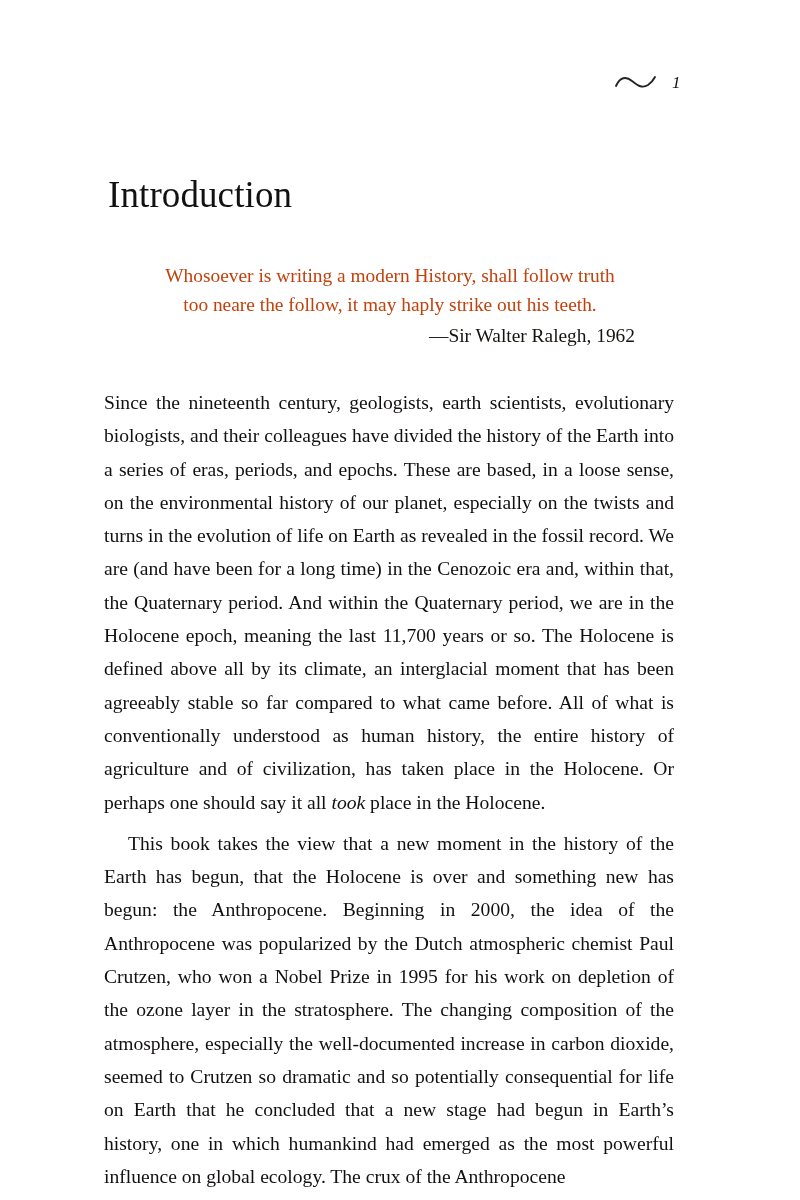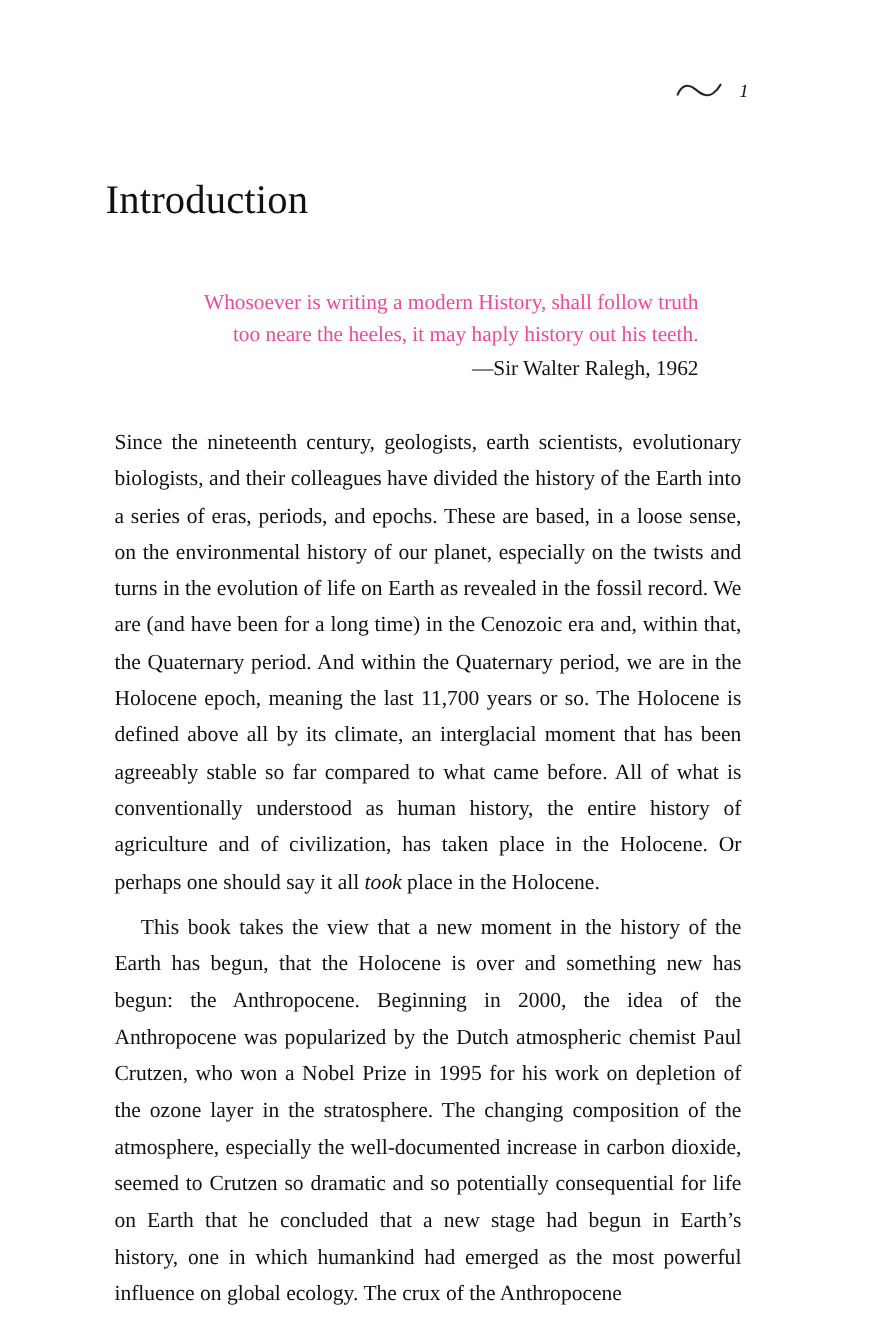--- a/index.html
+++ b/index.html
@@ -57,35 +57,35 @@
   .chapter-title {
     position: absolute;
     top: 162px;
     left: 96px;
     width: 585px;
     font-size: 37px;
     font-weight: 400;
     line-height: 1.12;
     letter-spacing: 0.1px;
     color: #121010;
-    margin: 0;
+    margin: 12px;
   }
 
   
   .epigraph {
     position: absolute;
     top: 261px;
     left: 145px;
     width: 490px;
   }
   .epigraph-line {
     font-size: 19.4px;
     line-height: 29px;
-    color: #ec4899;
-    text-align: right;
+    color: #c2410c;
+    text-align: center;
     white-space: nowrap;
   }
   .epigraph-attribution {
     margin-top: 2px;
     font-size: 19.4px;
     line-height: 29px;
     color: #17130f;
     text-align: right;
   }
 
@@ -121,21 +121,21 @@
     <svg class="ornament" viewBox="0 0 44 22" aria-hidden="true">
       <path d="M2 14 C6 5, 12 4, 18 9 C23 13, 28 17, 34 13 C38 10, 40 7, 41 5" fill="none" stroke="#15110f" stroke-width="1.9" stroke-linecap="round"></path>
     </svg>
     <span class="folio">1</span>
   </div>
 
   <h1 class="chapter-title">Introduction</h1>
 
   <div class="epigraph">
     <div class="epigraph-line">Whosoever is writing a modern History, shall follow truth</div>
-    <div class="epigraph-line">too neare the heeles, it may haply history out his teeth.</div>
+    <div class="epigraph-line">too neare the follow, it may haply strike out his teeth.</div>
     <div class="epigraph-attribution">—Sir Walter Ralegh, 1962</div>
   </div>
 
   <div class="body-text">
     <p><span>Since the nineteenth century, geologists, earth scientists, evolutionary biologists, and their colleagues have divided the history of the Earth into a series of eras, periods, and epochs. These are based, in a loose sense, on the environmental history of our planet, especially on the twists and turns in the evolution of life on Earth as revealed in the fossil record. We are (and have been for a long time) in the Cenozoic era and, within that, the Quaternary period. And within the Quaternary period, we are in the Holocene epoch, meaning the last 11,700 years or so. The Holocene is defined above all by its climate, an interglacial moment that has been agreeably stable so far compared to what came before. All of what is conventionally understood as human history, the entire history of agriculture and of civilization, has taken place in the Holocene. Or perhaps one should say it all </span><em>took</em><span> place in the Holocene.</span></p>
     <p class="indent">This book takes the view that a new moment in the history of the Earth has begun, that the Holocene is over and something new has begun: the Anthropocene. Beginning in 2000, the idea of the Anthropocene was popularized by the Dutch atmospheric chemist Paul Crutzen, who won a Nobel Prize in 1995 for his work on depletion of the ozone layer in the stratosphere. The changing composition of the atmosphere, especially the well-documented increase in carbon dioxide, seemed to Crutzen so dramatic and so potentially consequential for life on Earth that he concluded that a new stage had begun in Earth’s history, one in which humankind had emerged as the most powerful influence on global ecology. The crux of the Anthropocene</p>
   </div>
 
 </div>
 

